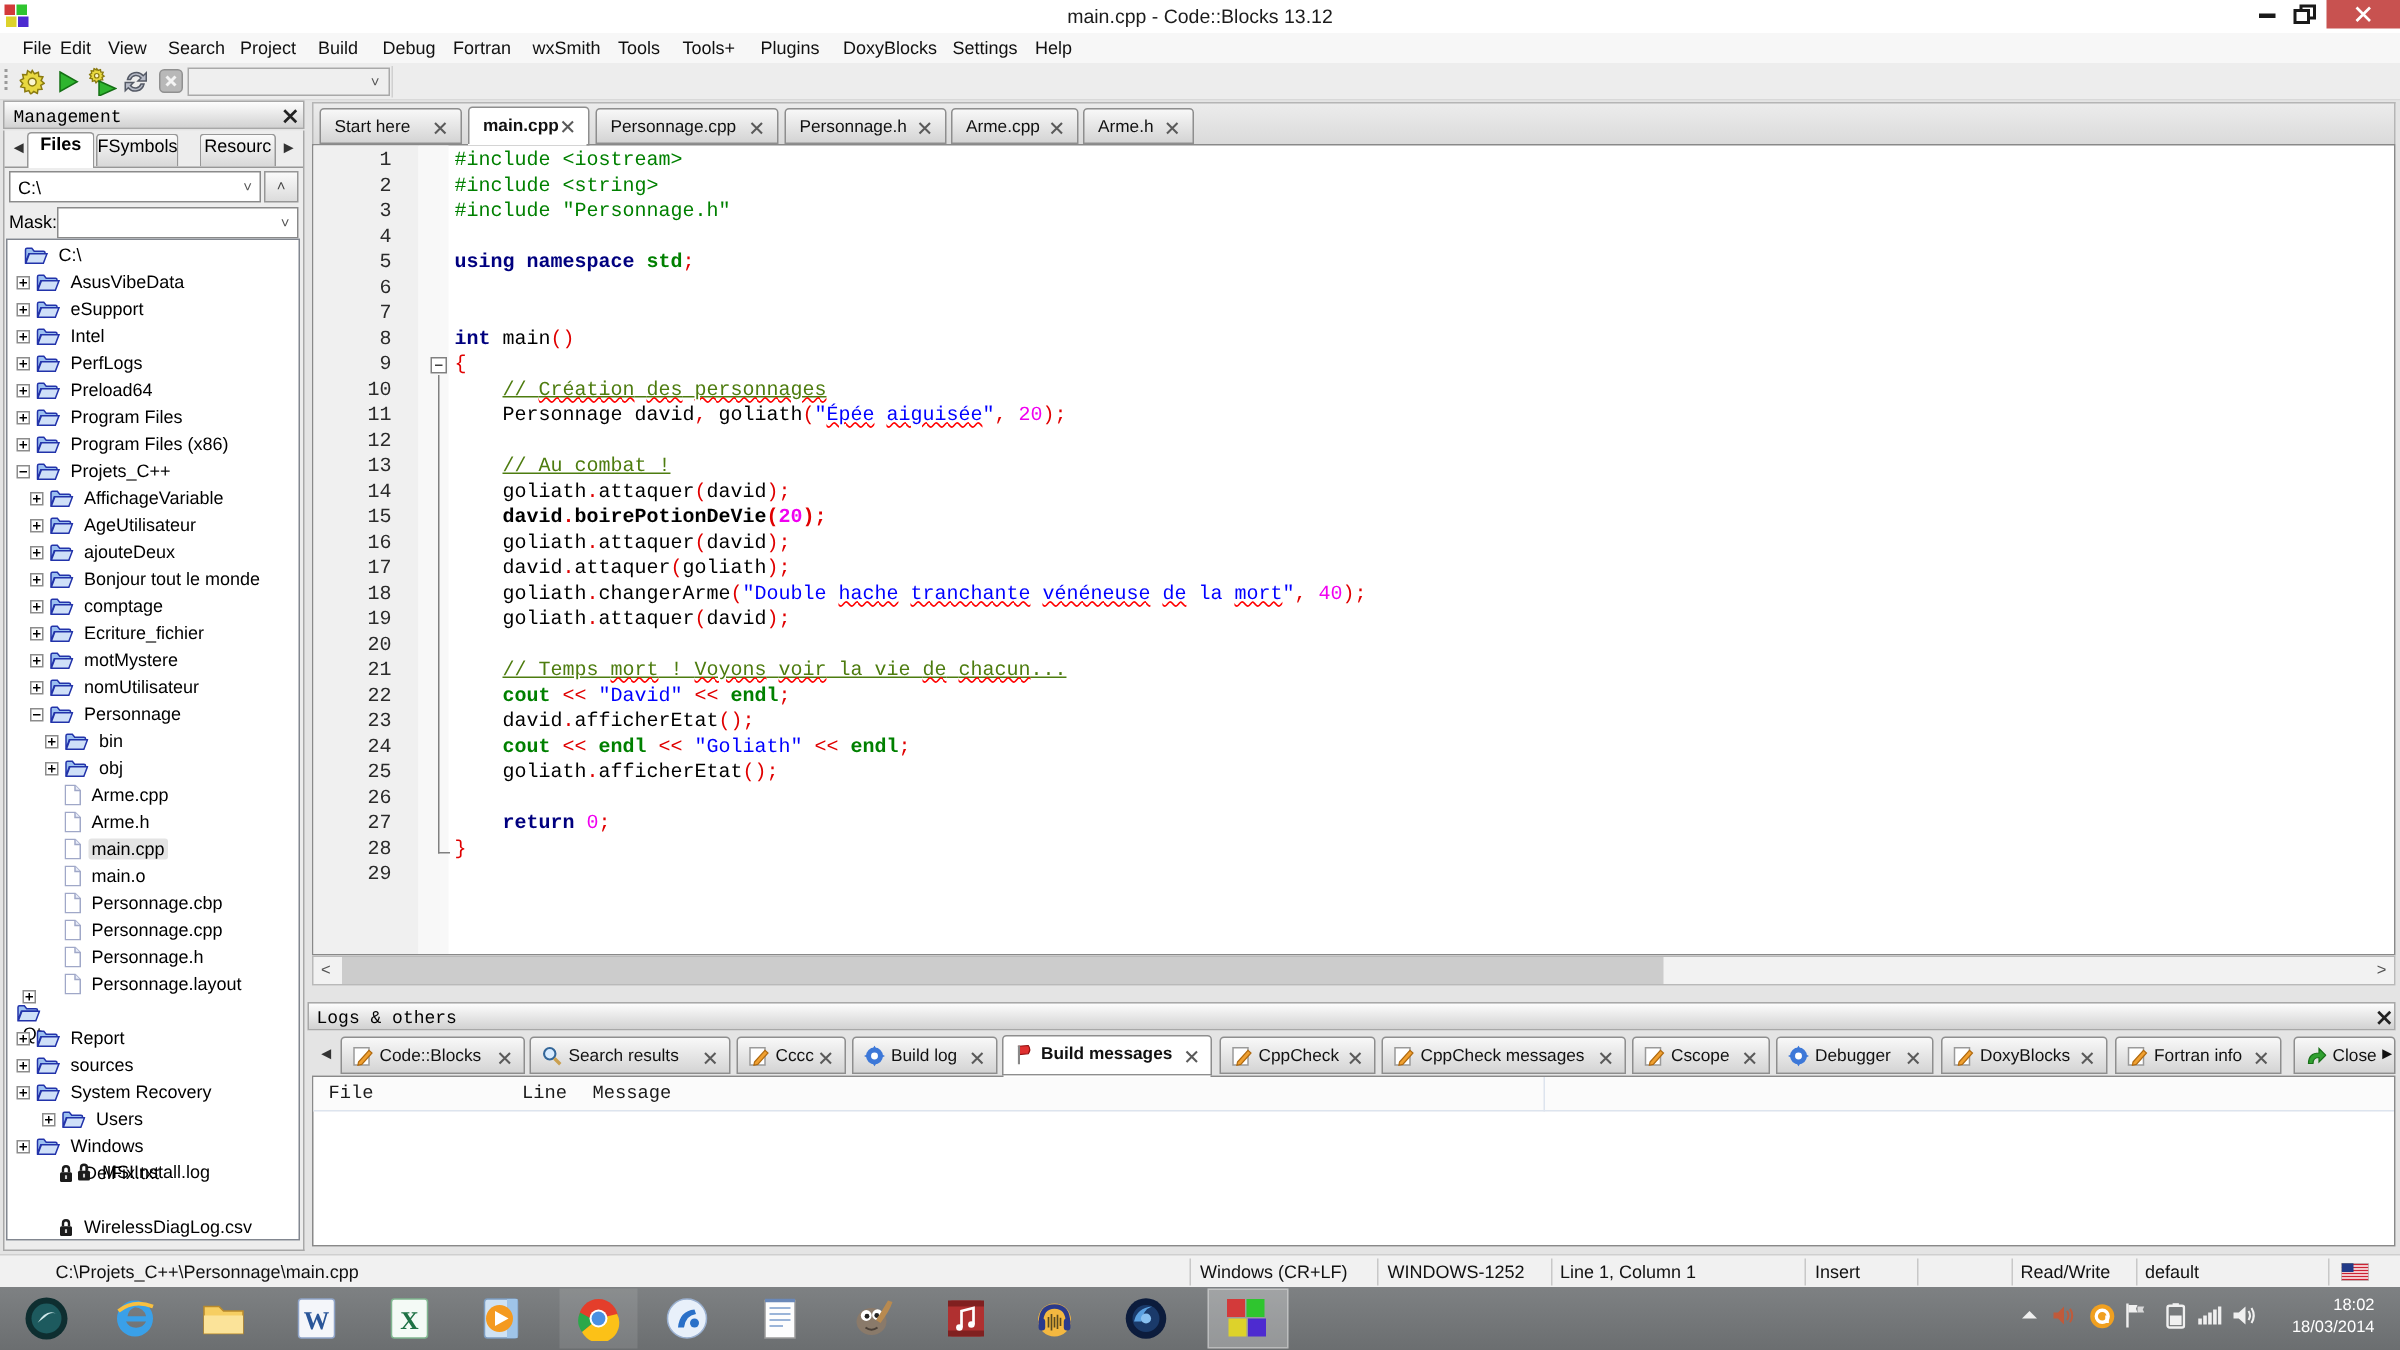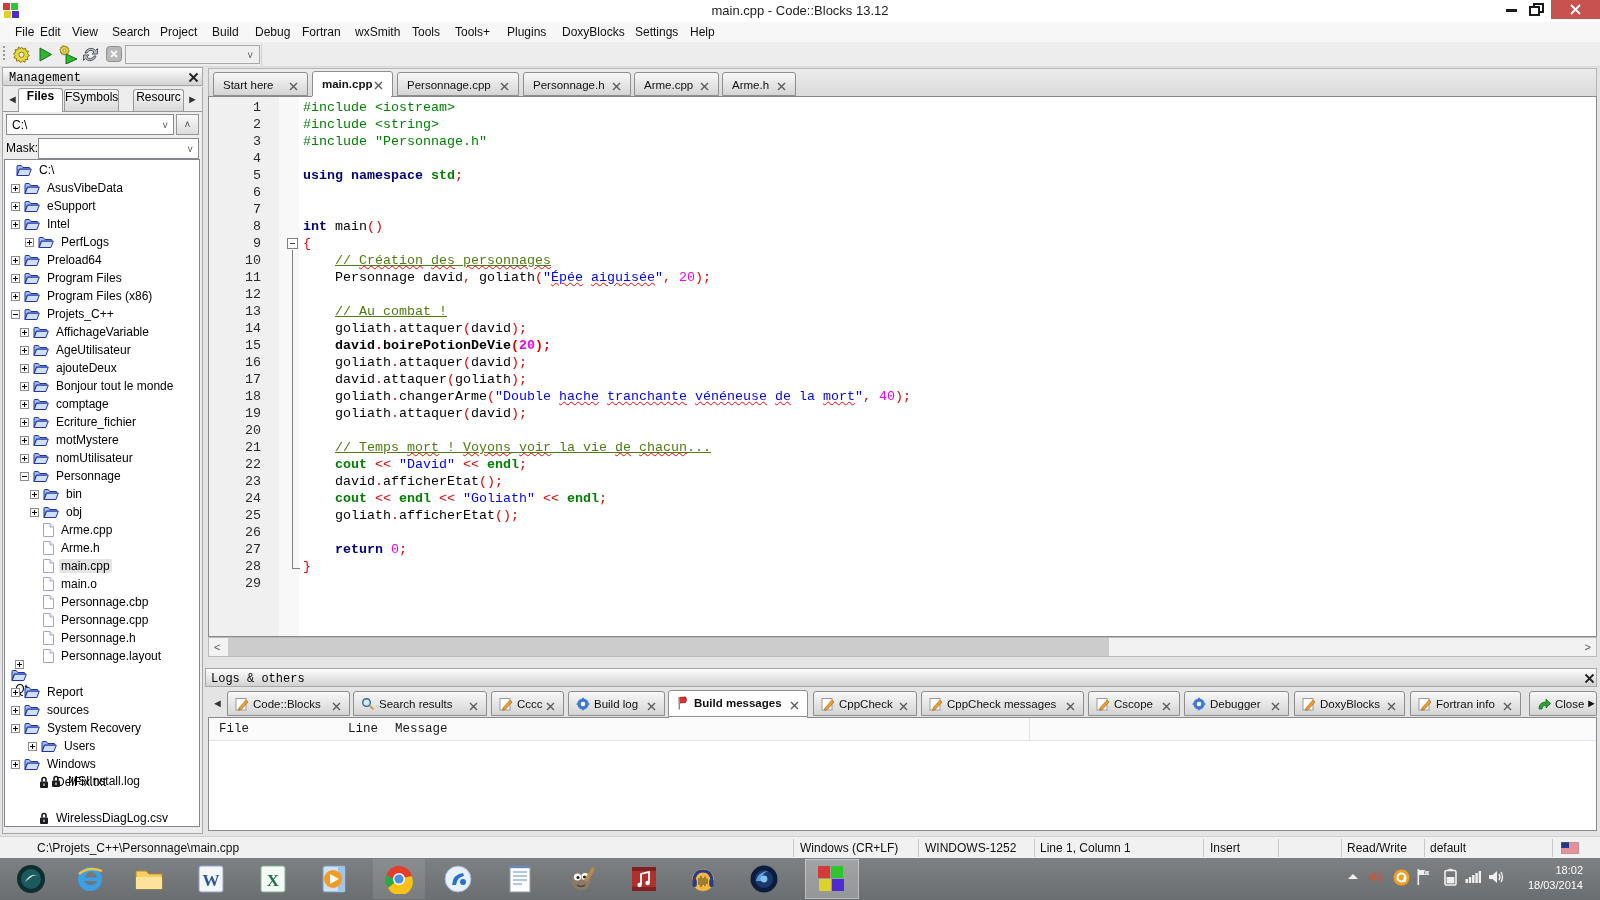--- a/index.html
+++ b/index.html
@@ -253,21 +253,21 @@
     <div class="tr" style="top:55px;padding-left:6px;">
         <b class="pb">
           <i></i>
           <b></b>
         </b>
         <svg class="fi" width="16" height="13">
           <use href="#sfold"></use>
         </svg>
         <span>Intel</span>
       </div>
-    <div class="tr" style="top:73px;padding-left:20px;">
+    <div class="tr" style="top:73px;padding-left:6px;">
         <b class="pb">
           <i></i>
           <b></b>
         </b>
         <svg class="fi" width="16" height="13">
           <use href="#sfold"></use>
         </svg>
         <span>PerfLogs</span>
       </div>
     <div class="tr" style="top:91px;padding-left:6px;">

